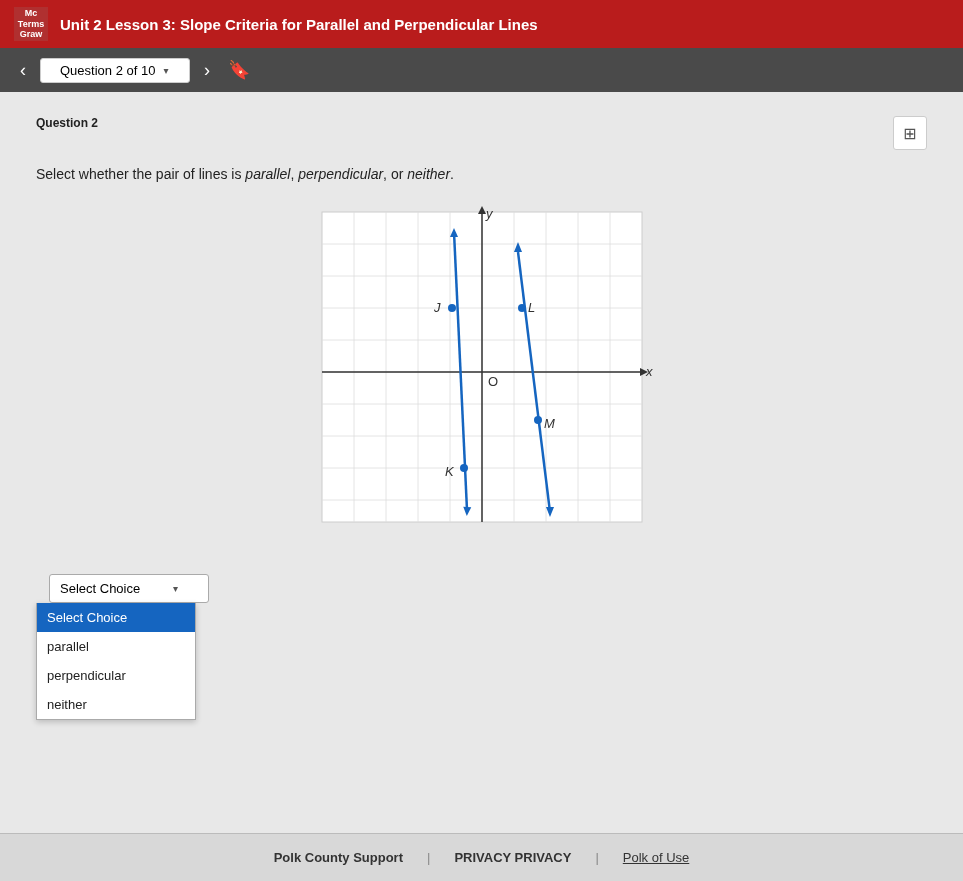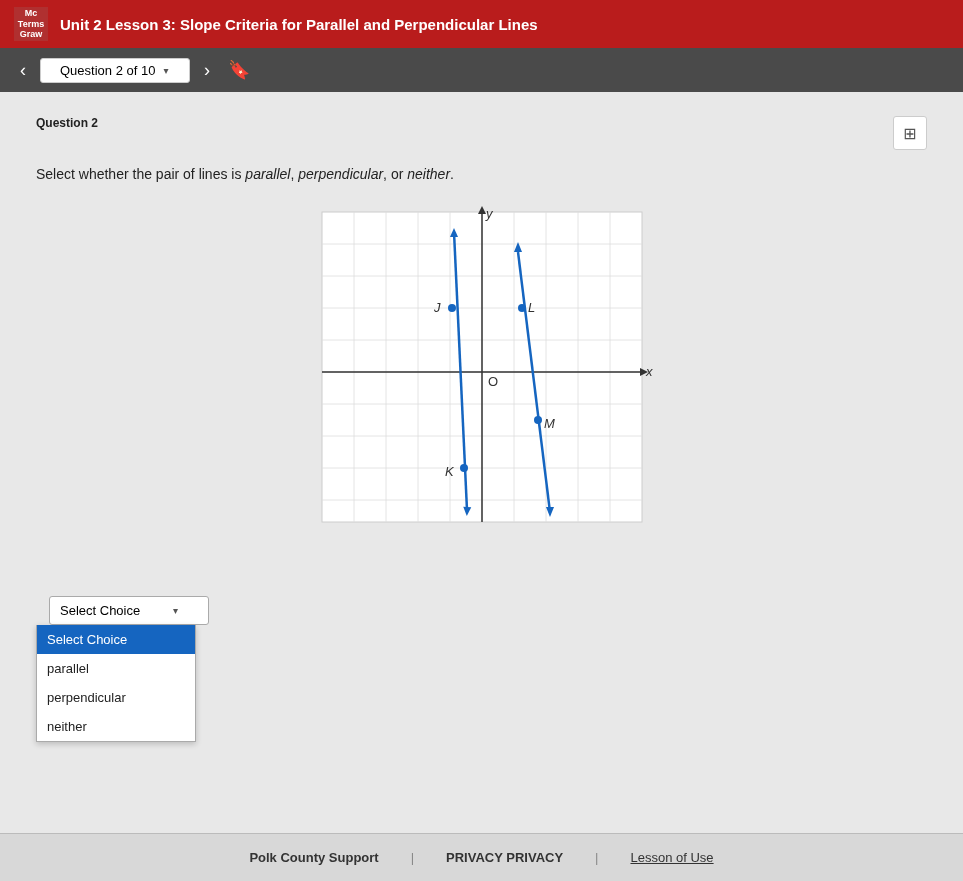--- a/index.html
+++ b/index.html
@@ -128,21 +128,21 @@
       margin-bottom: 28px;
     }
     .graph-svg {
       display: block;
     }
 
     
     .select-container {
       position: relative;
       display: inline-block;
-      margin-top: 26px;
+      margin-top: 4px;
       padding-left: 13px;
     }
     .select-trigger {
       background: white;
       border: 1px solid #aaa;
       border-radius: 3px;
       padding: 6px 30px 6px 10px;
       font-size: 13px;
       cursor: pointer;
       min-width: 160px;
@@ -181,21 +181,21 @@
     .footer {
       position: absolute;
       bottom: 0;
       left: 0;
       right: 0;
       height: 48px;
       background: #d8d8d8;
       display: flex;
       align-items: center;
       justify-content: center;
-      gap: 32px;
+      gap: 24px;
       font-size: 13px;
       color: #444;
       border-top: 1px solid #bbb;
     }
     .footer-separator {
       color: #888;
     }
     .footer-link {
       color: #333;
       text-decoration: none;
@@ -319,14 +319,14 @@
     </div>
   </div>
 
 </div>
 
 <div class="footer">
   <span class="footer-link bold">Polk County Support</span>
   <span class="footer-separator">|</span>
   <span class="footer-link bold">PRIVACY PRIVACY</span>
   <span class="footer-separator">|</span>
-  <span class="footer-link underline">Lesson of Use</span>
+  <span class="footer-link underline">Polk of Use</span>
 </div>
 
 </body></html>

